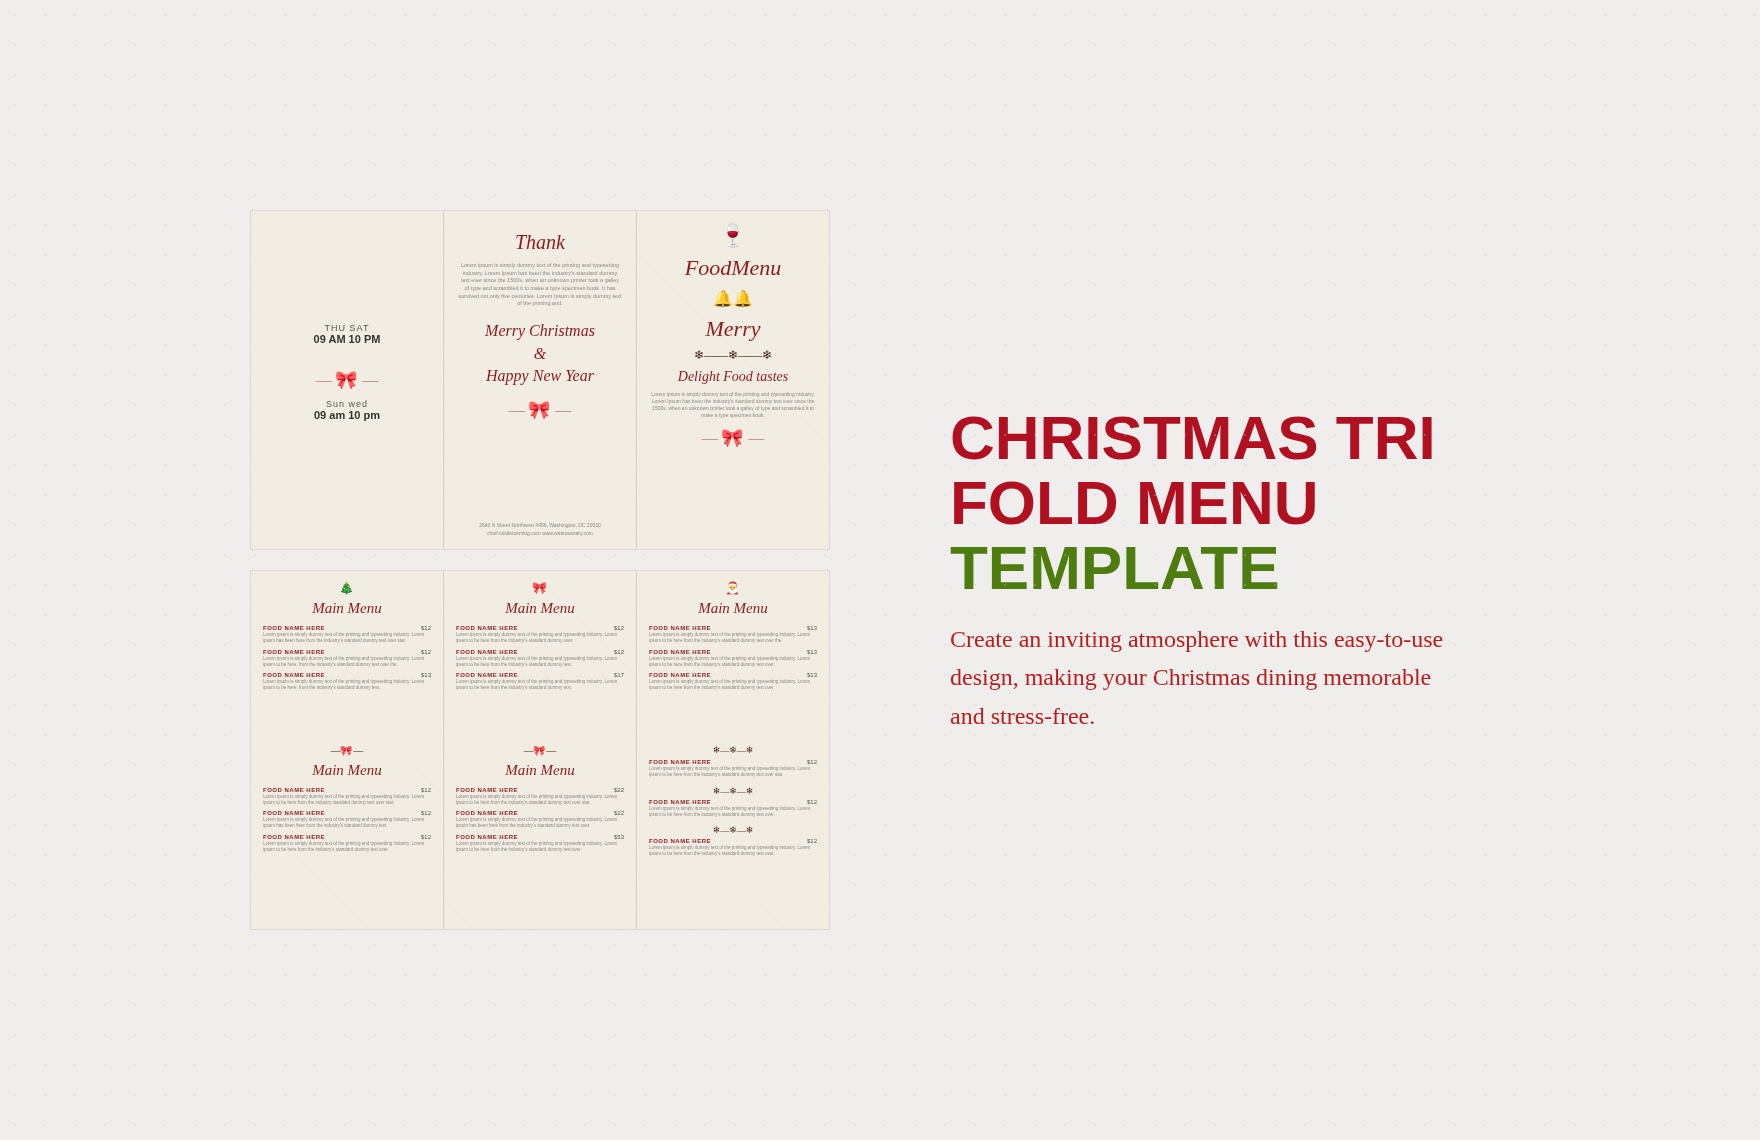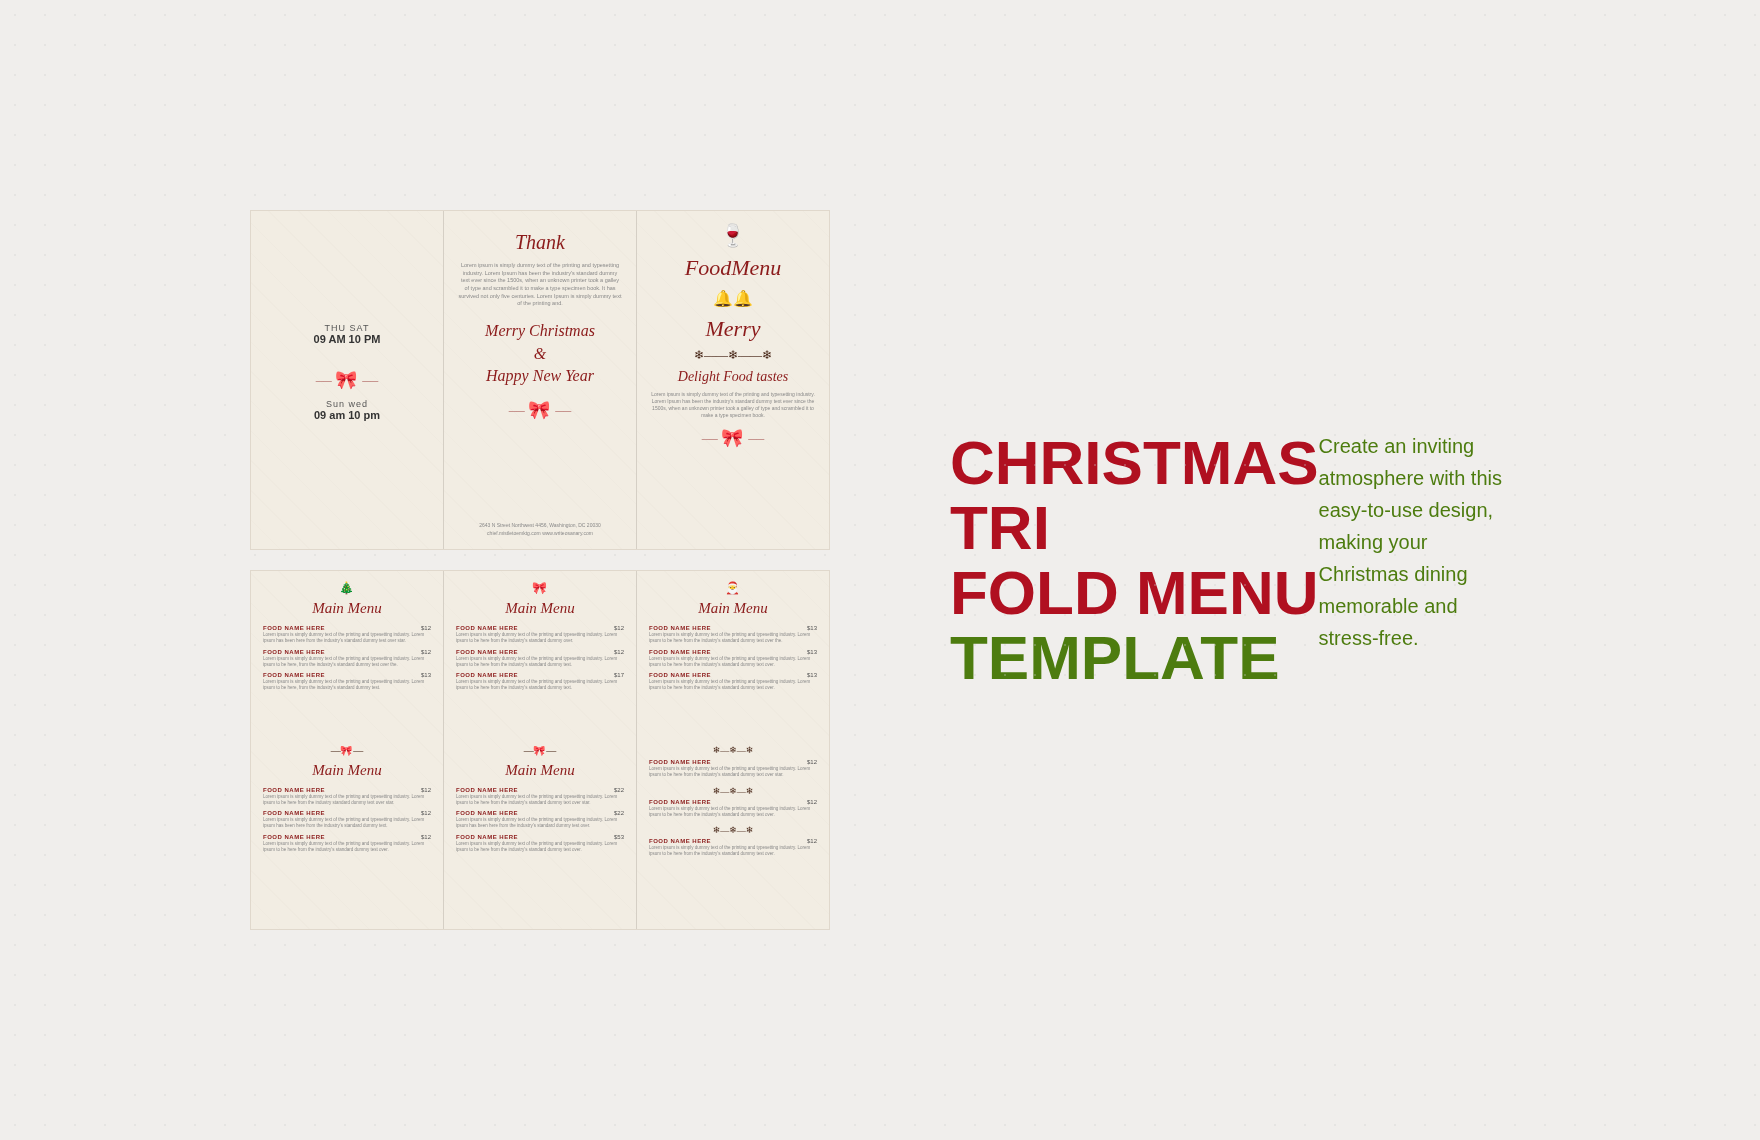--- a/index.html
+++ b/index.html
@@ -308,21 +308,21 @@
       text-align: center;
       font-size: 10px;
       color: #3d1a0a;
       margin: 6px 0;
     }
 
     
     .info-section {
       flex: 1;
       display: flex;
-      flex-direction: row;
+      flex-direction: column;
       justify-content: flex-start;
       padding-left: 40px;
       max-width: 600px;
     }
 
     .main-title {
       font-size: 62px;
       font-weight: 900;
       font-family: Arial, 'Helvetica Neue', sans-serif;
       line-height: 1.05;
@@ -333,24 +333,24 @@
       color: #b01020;
       display: block;
     }
 
     .title-dark {
       color: #4d7c0f;
       display: block;
     }
 
     .description-text {
-      font-size: 20px;
-      color: #4d7c0f;
+      font-size: 24px;
+      color: #b91c1c;
       line-height: 1.6;
-      font-family: Liberation Sans, sans-serif;
+      font-family: Liberation Serif, serif;
       max-width: 520px;
     }
 
     .amp { font-style: italic; }
   </style>
 </head>
 <body>
 
 <div class="main-container">
 

